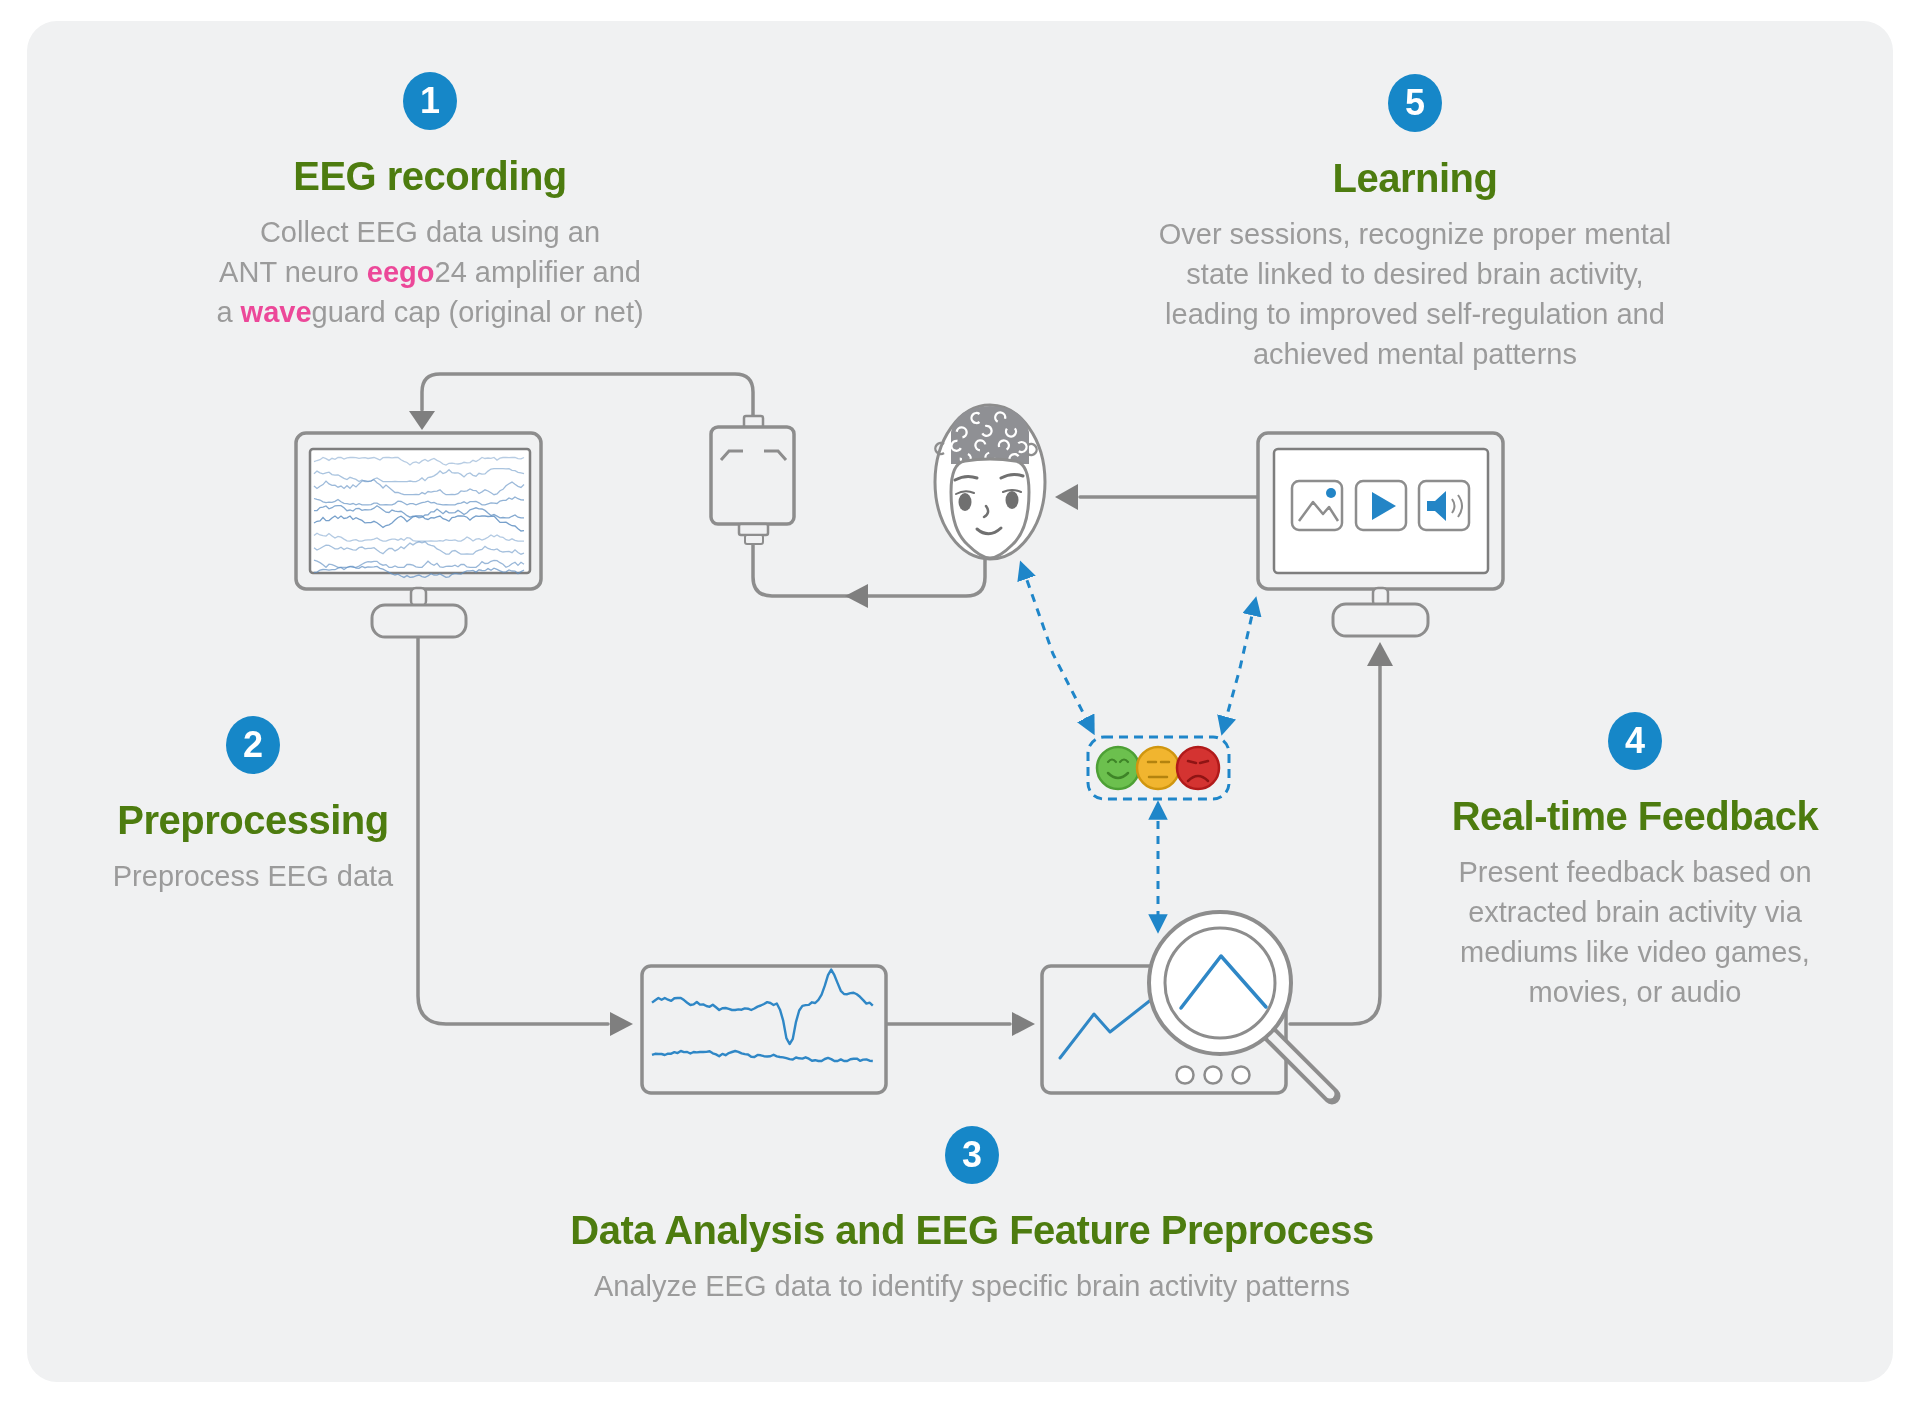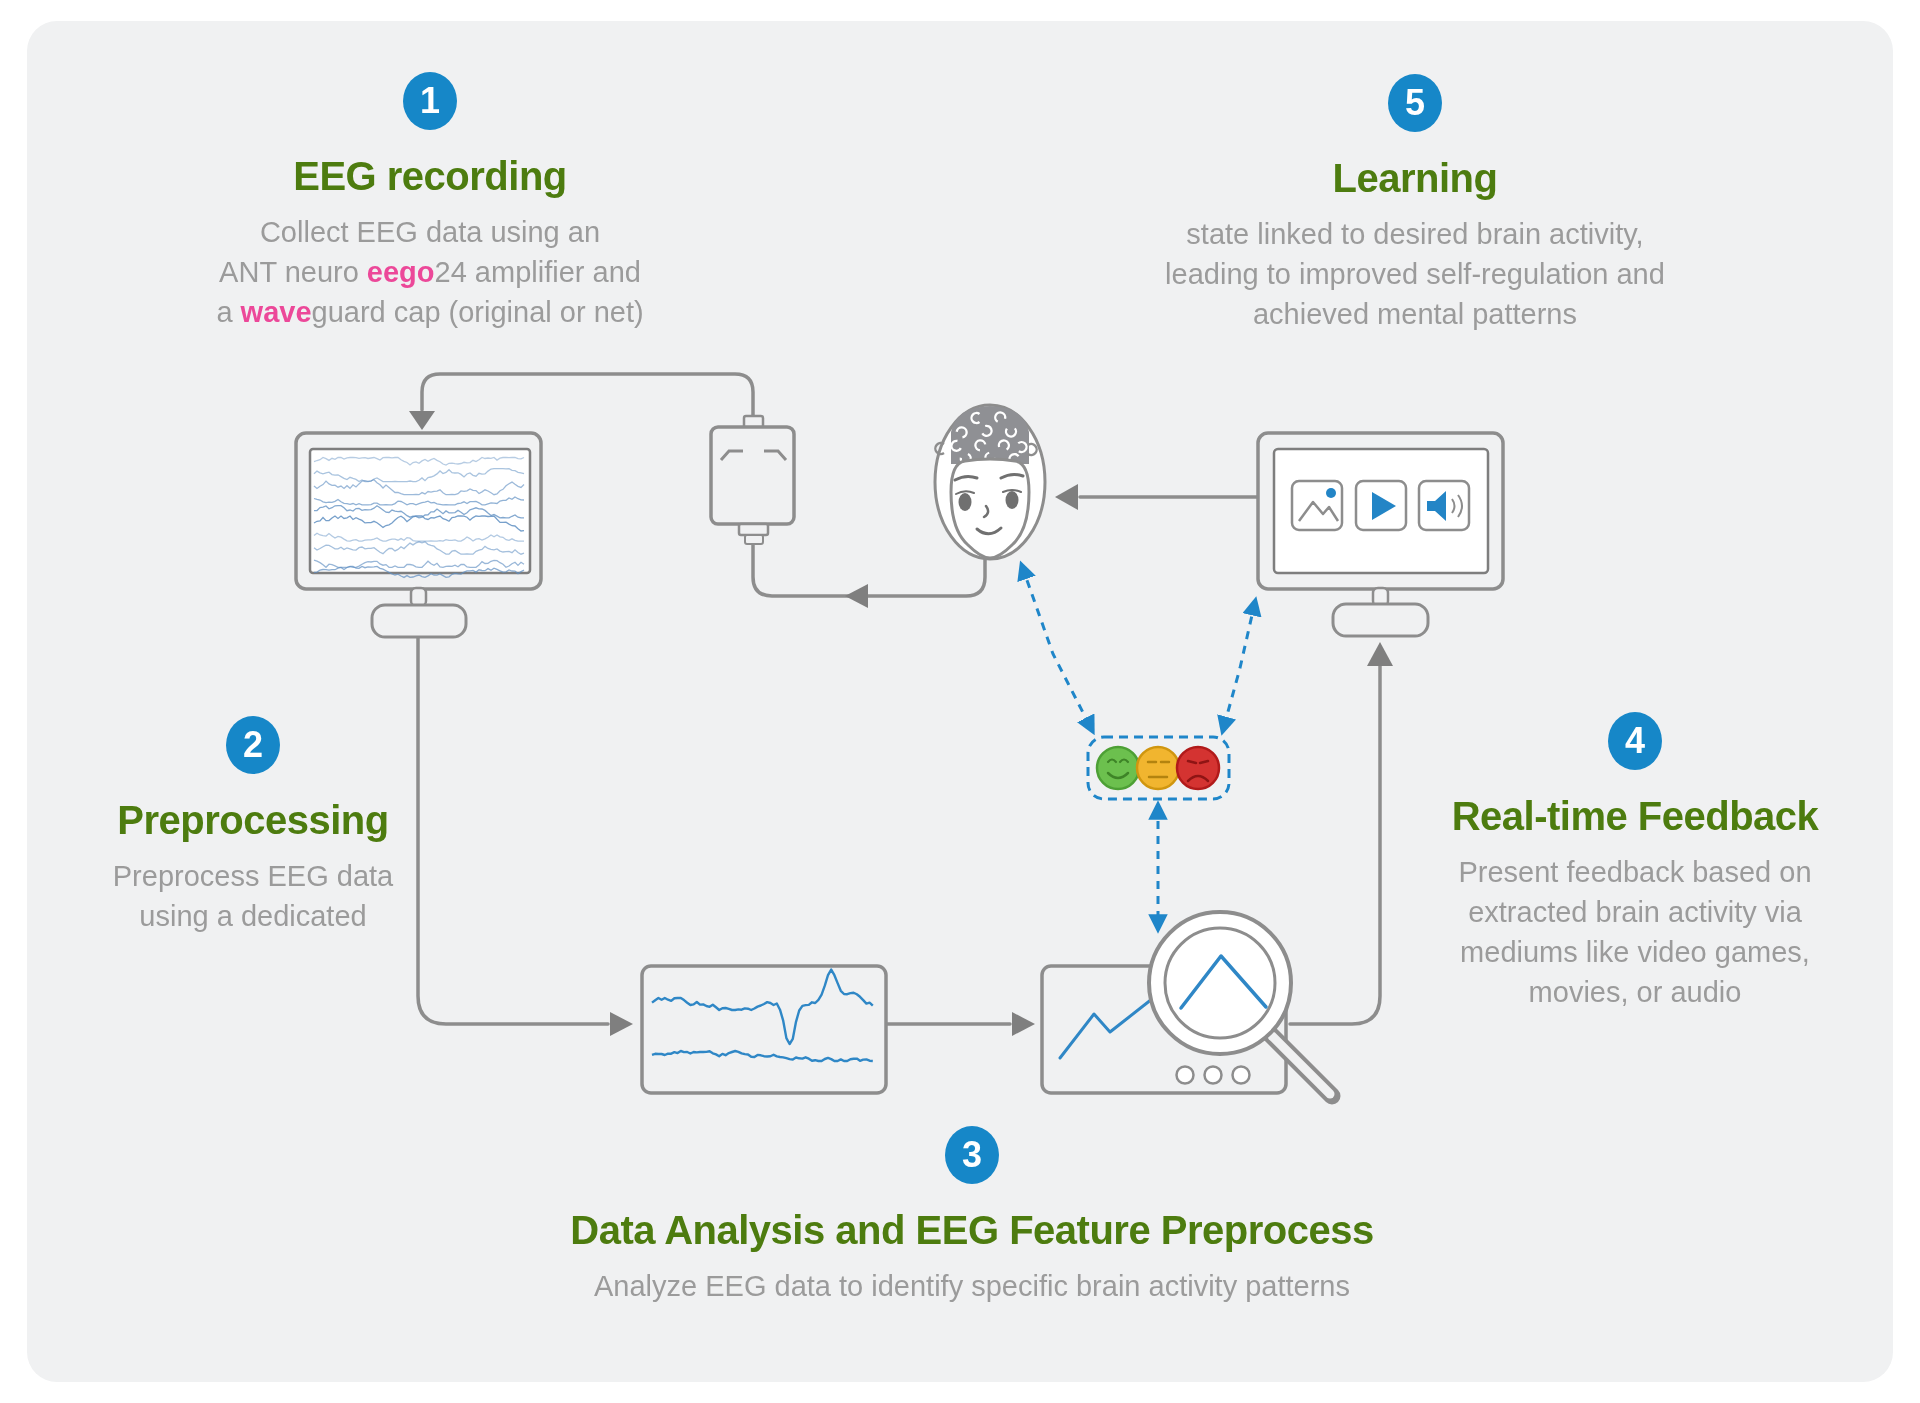--- a/index.html
+++ b/index.html
@@ -195,21 +195,20 @@
         <div><span>ANT neuro </span><span class="b">eego</span><span>24 amplifier and</span></div>
         <div><span>a </span><span class="b">wave</span><span>guard cap (original or net)</span></div>
       </div>
   </div>
 
   <div class="step" id="s2">
     <div class="badge">2</div>
     <div class="title">Preprocessing</div>
     <div class="bodytext">
         <div><span>Preprocess EEG data</span></div>
-        <div><span>using a dedicated</span></div>
       </div>
   </div>
 
   <div class="step" id="s3">
     <div class="badge">3</div>
     <div class="title">Data Analysis and EEG Feature Preprocess</div>
     <div class="bodytext">
         <div><span>Analyze EEG data to identify specific brain activity patterns</span></div>
       </div>
   </div>
@@ -222,18 +221,19 @@
         <div><span>extracted brain activity via</span></div>
         <div><span>mediums like video games,</span></div>
         <div><span>movies, or audio</span></div>
       </div>
   </div>
 
   <div class="step" id="s5">
     <div class="badge">5</div>
     <div class="title">Learning</div>
     <div class="bodytext">
+        <div><span>Over sessions, recognize proper mental</span></div>
         <div><span>state linked to desired brain activity,</span></div>
         <div><span>leading to improved self-regulation and</span></div>
         <div><span>achieved mental patterns</span></div>
       </div>
   </div>
 </div>
 
 </body></html>

